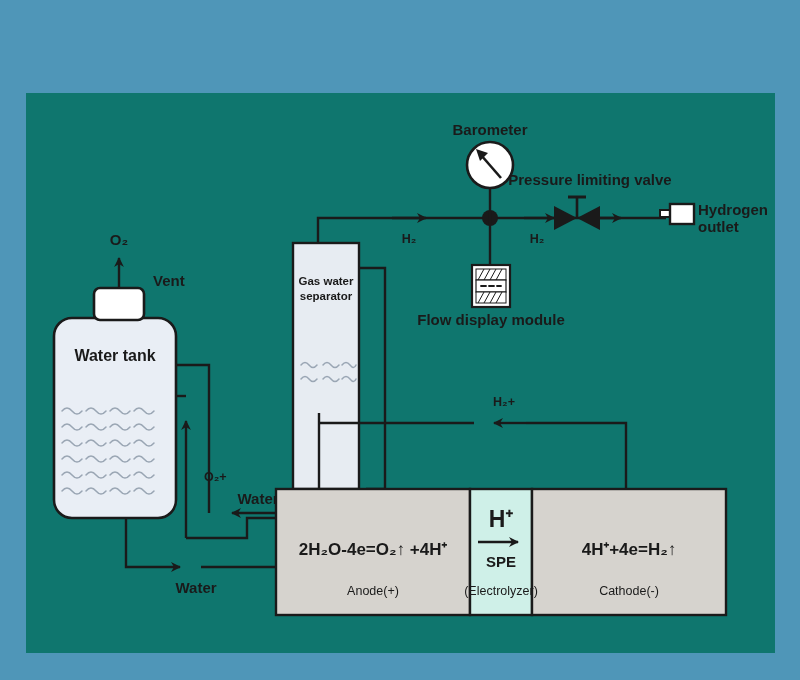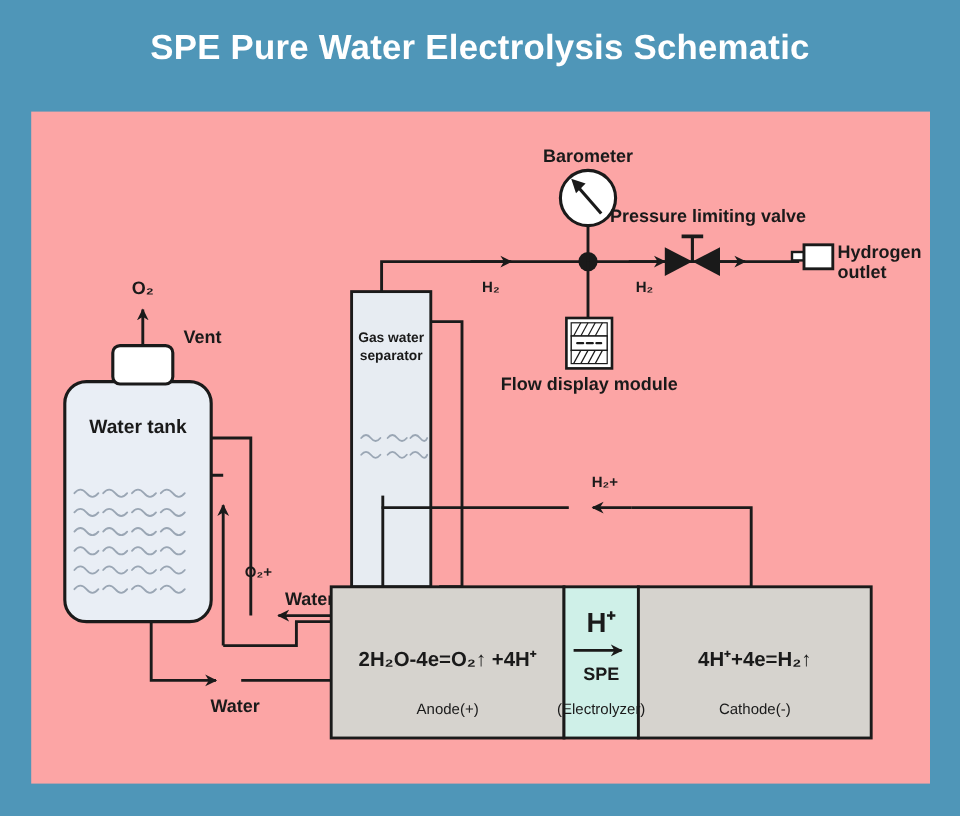--- a/index.html
+++ b/index.html
@@ -31,21 +31,21 @@
     font-weight: bold;
     letter-spacing: 0.2px;
     font-family: "Liberation Sans", sans-serif;
   }
   #panel {
     position: absolute;
     left: 26px;
     top: 93px;
     width: 749px;
     height: 560px;
-    background: #fca5a5;
+    background: #0f766e;
   }
   #svgwrap {
     position: absolute;
     left: 0;
     top: 0;
     width: 749px;
     height: 560px;
   }
   svg { display: block; }
   text { font-family: "Liberation Sans", sans-serif; fill: #1a1a1a; }
@@ -59,21 +59,20 @@
   .lbl-spe    { font-size: 15px; font-weight: bold; }
   .pipe { stroke: #1a1a1a; stroke-width: 2.4; fill: none; }
   .solidfill { fill: #1a1a1a; }
   .wave { stroke: #9aa6b4; stroke-width: 1.5; fill: none; stroke-linecap: round; }
 </style>
 </head>
 <body>
 
 <div id="root">
 
-  <div id="title">SPE Pure Water Electrolysis Schematic</div>
 
   <div id="panel">
     <div id="svgwrap">
     <svg width="749" height="560" viewBox="0 0 749 560" xmlns="http://www.w3.org/2000/svg">
       <defs>
         <marker id="arr" markerWidth="11" markerHeight="11" refX="9" refY="5.5" orient="auto" markerUnits="userSpaceOnUse">
           <path d="M0,0.6 L10,5.5 L0,10.4 L3,5.5 Z" class="solidfill"></path>
         </marker>
       </defs>
 

